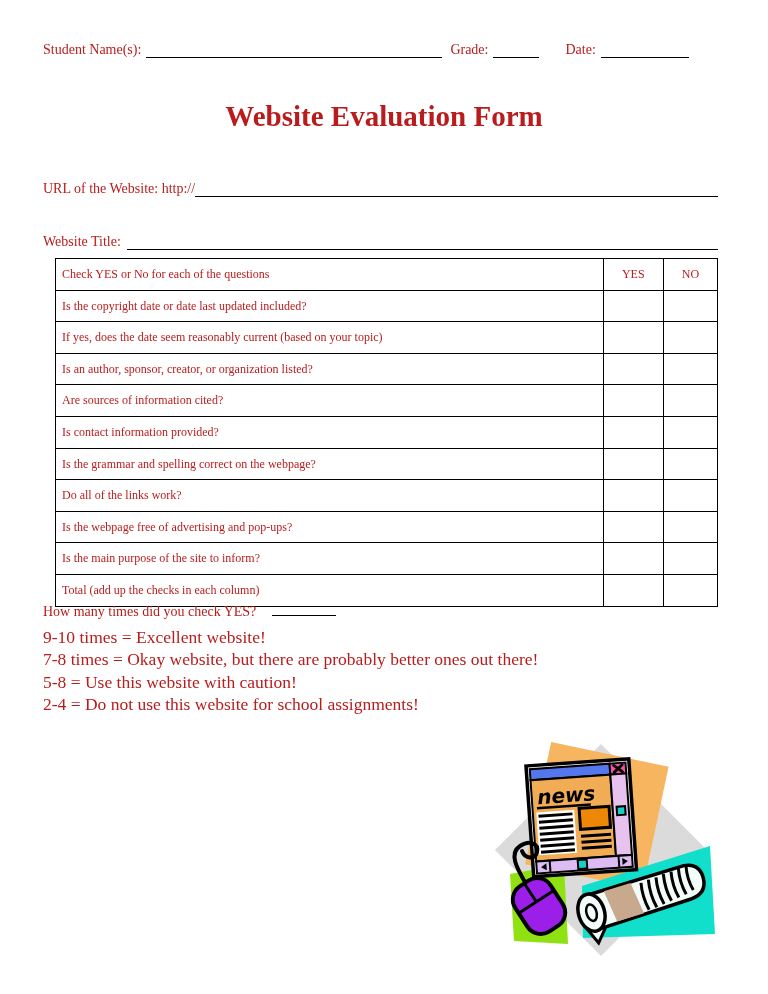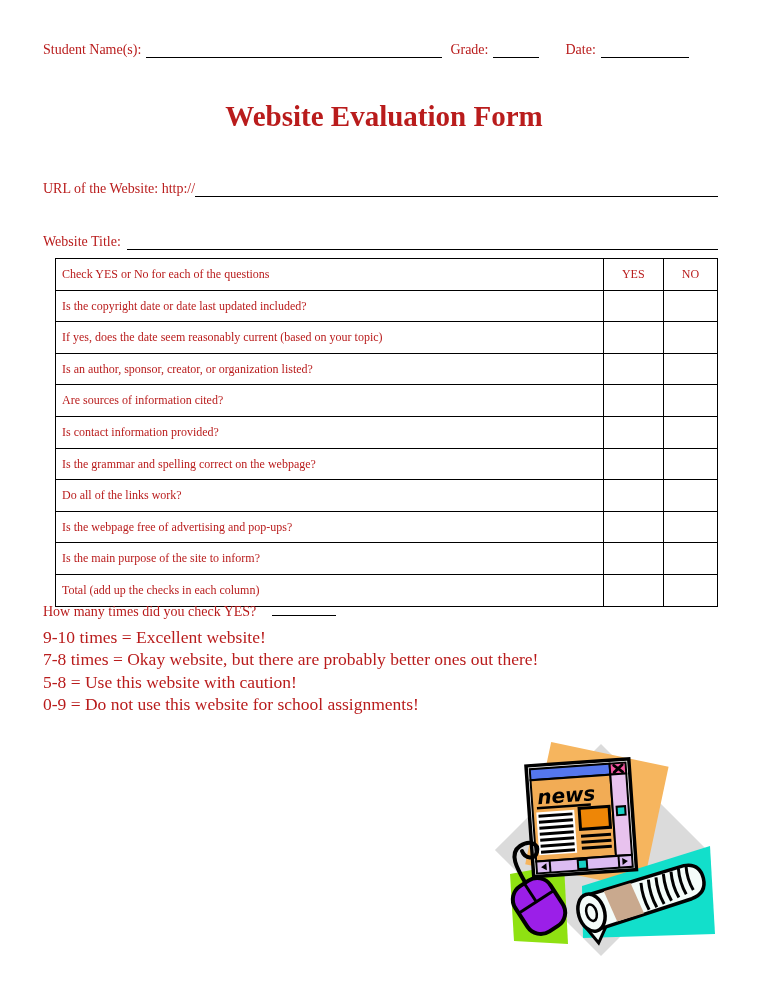--- a/index.html
+++ b/index.html
@@ -173,21 +173,21 @@
 
   <div class="abs yes-count">
     <span>How many times did you check YES?</span>
     <span class="blank"></span>
   </div>
 
   <div class="abs ratings" id="ratings">
       <div>9-10 times = Excellent website!</div>
       <div>7-8 times = Okay website, but there are probably better ones out there!</div>
       <div>5-8 = Use this website with caution!</div>
-      <div>0-9 = Do not use this website for school assignments!</div>
+      <div>2-4 = Do not use this website for school assignments!</div>
     </div>
 
   <div class="abs clipart">
     <svg width="250" height="230" viewBox="0 0 250 230">
 
       <rect x="44" y="37" width="150" height="150" fill="#DBDBDB" transform="rotate(45 119 112)"></rect>
       <rect x="55" y="15" width="120" height="125" fill="#F6B55E" transform="rotate(12 115 77)"></rect>
       <polygon points="28,136 82,126 86,206 32,203" fill="#8FE112"></polygon>
       <polygon points="100,148 228,108 233,196 101,200" fill="#12DFCB"></polygon>
 

